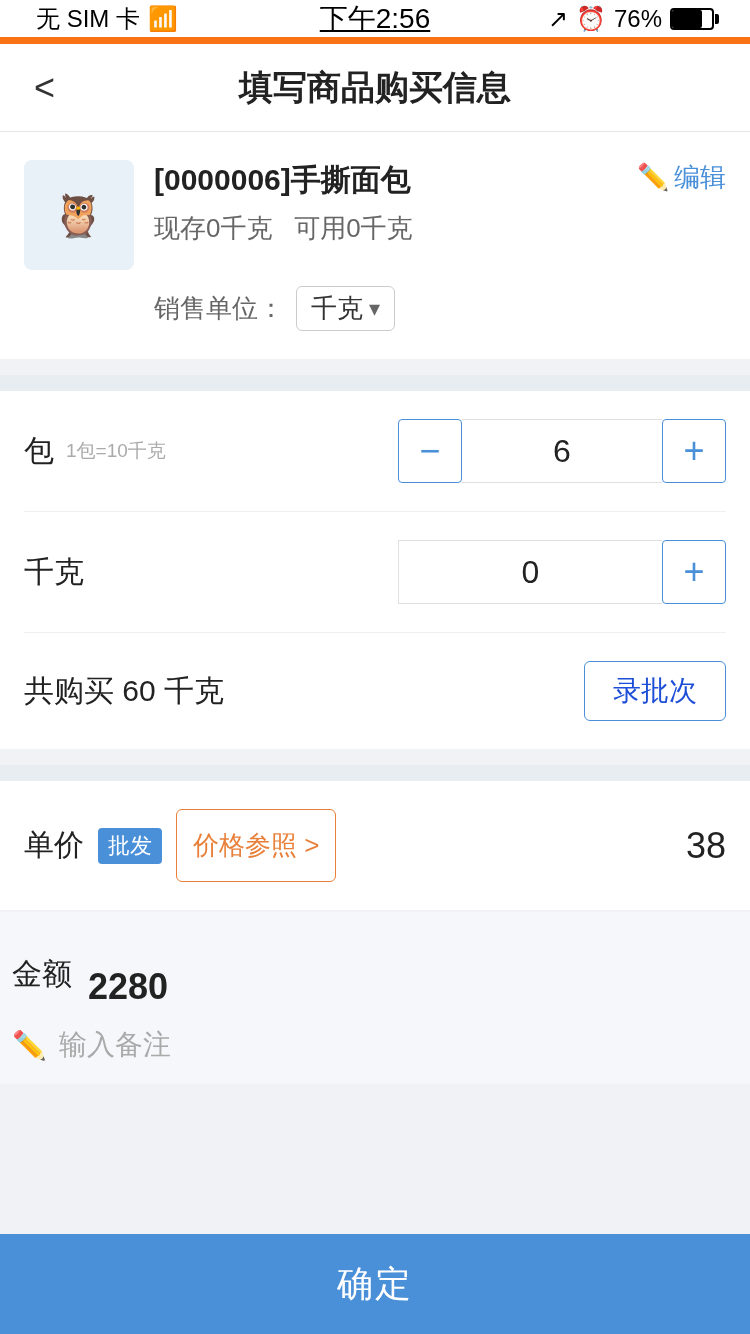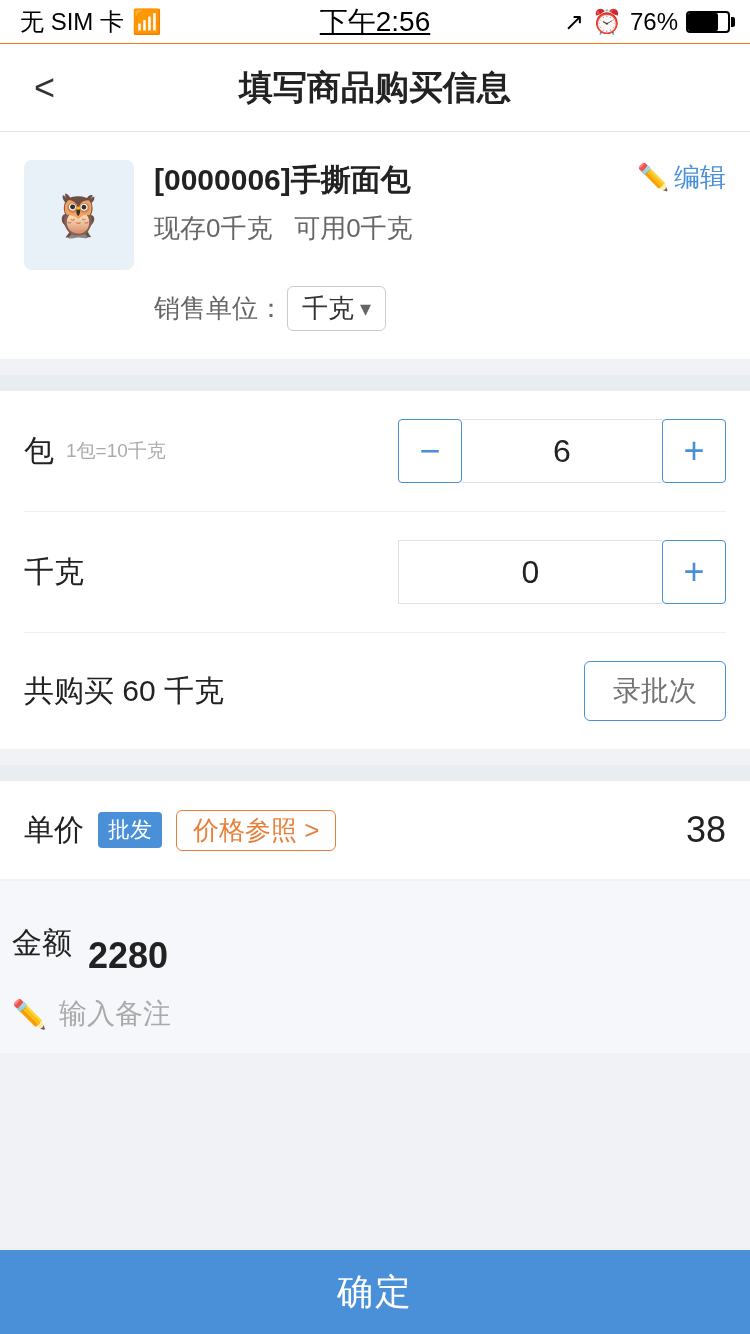--- a/index.html
+++ b/index.html
@@ -14,24 +14,24 @@
     }
 
     
     .status-bar {
       width: 750px;
       height: 44px;
       background: #fff;
       display: flex;
       align-items: center;
       justify-content: space-between;
-      padding: 0 20px;
+      padding: 0 36px;
       font-size: 24px;
       color: #000;
-      border-bottom: 1px solid #f97316;
+      border-bottom: 7px solid #f97316;
     }
     .status-left {
       display: flex;
       align-items: center;
       gap: 8px;
     }
     .status-center {
       font-size: 28px;
       font-weight: 500;
       position: absolute;
@@ -145,21 +145,21 @@
       cursor: pointer;
     }
     .product-stock {
       font-size: 26px;
       color: #666;
       margin-bottom: 10px;
     }
     .product-unit-row {
       display: flex;
       align-items: center;
-      gap: 3px;
+      gap: 12px;
       font-size: 26px;
       color: #666;
       margin-top: 40px;
     }
     .unit-selector {
       display: flex;
       align-items: center;
       border: 1px solid #ccc;
       border-radius: 6px;
       padding: 4px 14px;
@@ -253,21 +253,21 @@
       align-items: center;
       justify-content: space-between;
       margin-bottom: 16px;
     }
     .summary-text {
       font-size: 30px;
       color: #222;
     }
     .batch-btn {
       border: 1.5px solid #4a90d9;
-      color: #737373;
+      color: #1d4ed8;
       background: #fff;
       border-radius: 6px;
       padding: 10px 28px;
       font-size: 28px;
       cursor: pointer;
     }
 
     
     .price-section {
       background: #fff;
@@ -291,21 +291,21 @@
       color: #fff;
       font-size: 22px;
       border-radius: 4px;
       padding: 3px 10px;
     }
     .price-ref-btn {
       border: 1.5px solid #e8803a;
       color: #e8803a;
       background: #fff;
       border-radius: 6px;
-      padding: 2px 16px;
+      padding: 18px 16px;
       font-size: 26px;
       cursor: pointer;
       display: flex;
       align-items: center;
       gap: 6px;
     }
     .price-value {
       font-size: 36px;
       color: #222;
       font-weight: 500;
@@ -350,21 +350,21 @@
       min-height: 860px;
       background: #f0f2f5;
     }
 
     
     .bottom-bar {
       position: fixed;
       bottom: 0;
       left: 0;
       width: 750px;
-      height: 84px;
+      height: 100px;
       background: #4a90d9;
       display: flex;
       align-items: center;
       justify-content: center;
       cursor: pointer;
     }
     .confirm-btn-text {
       font-size: 36px;
       color: #fff;
       font-weight: 500;

